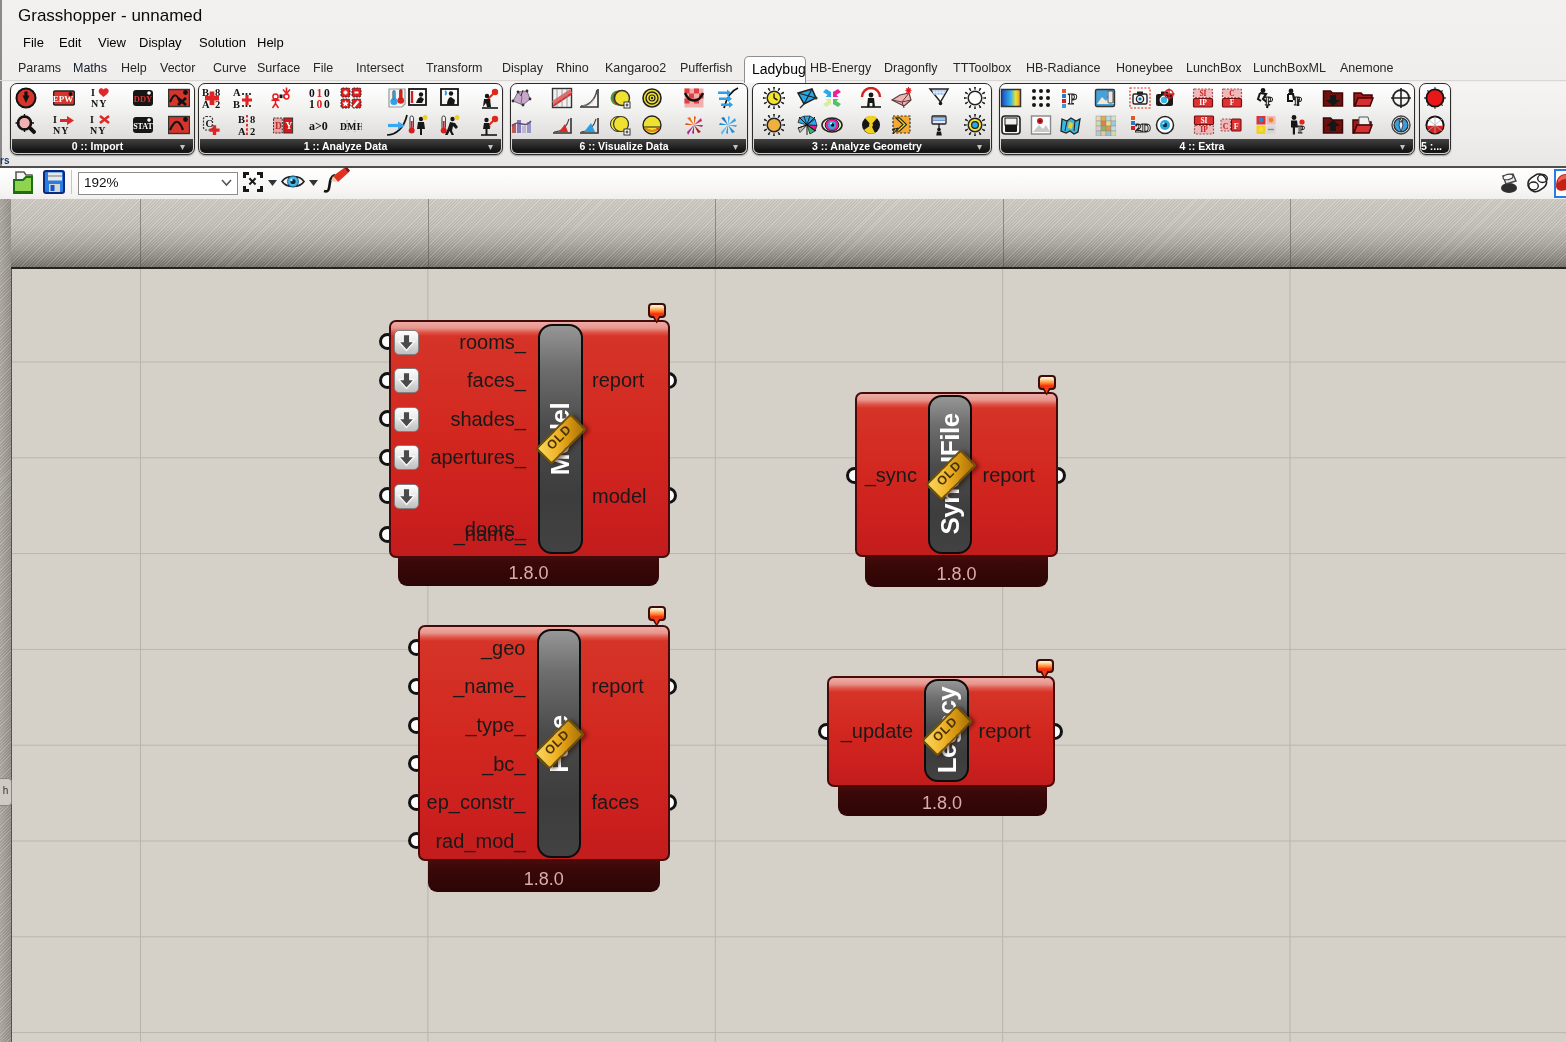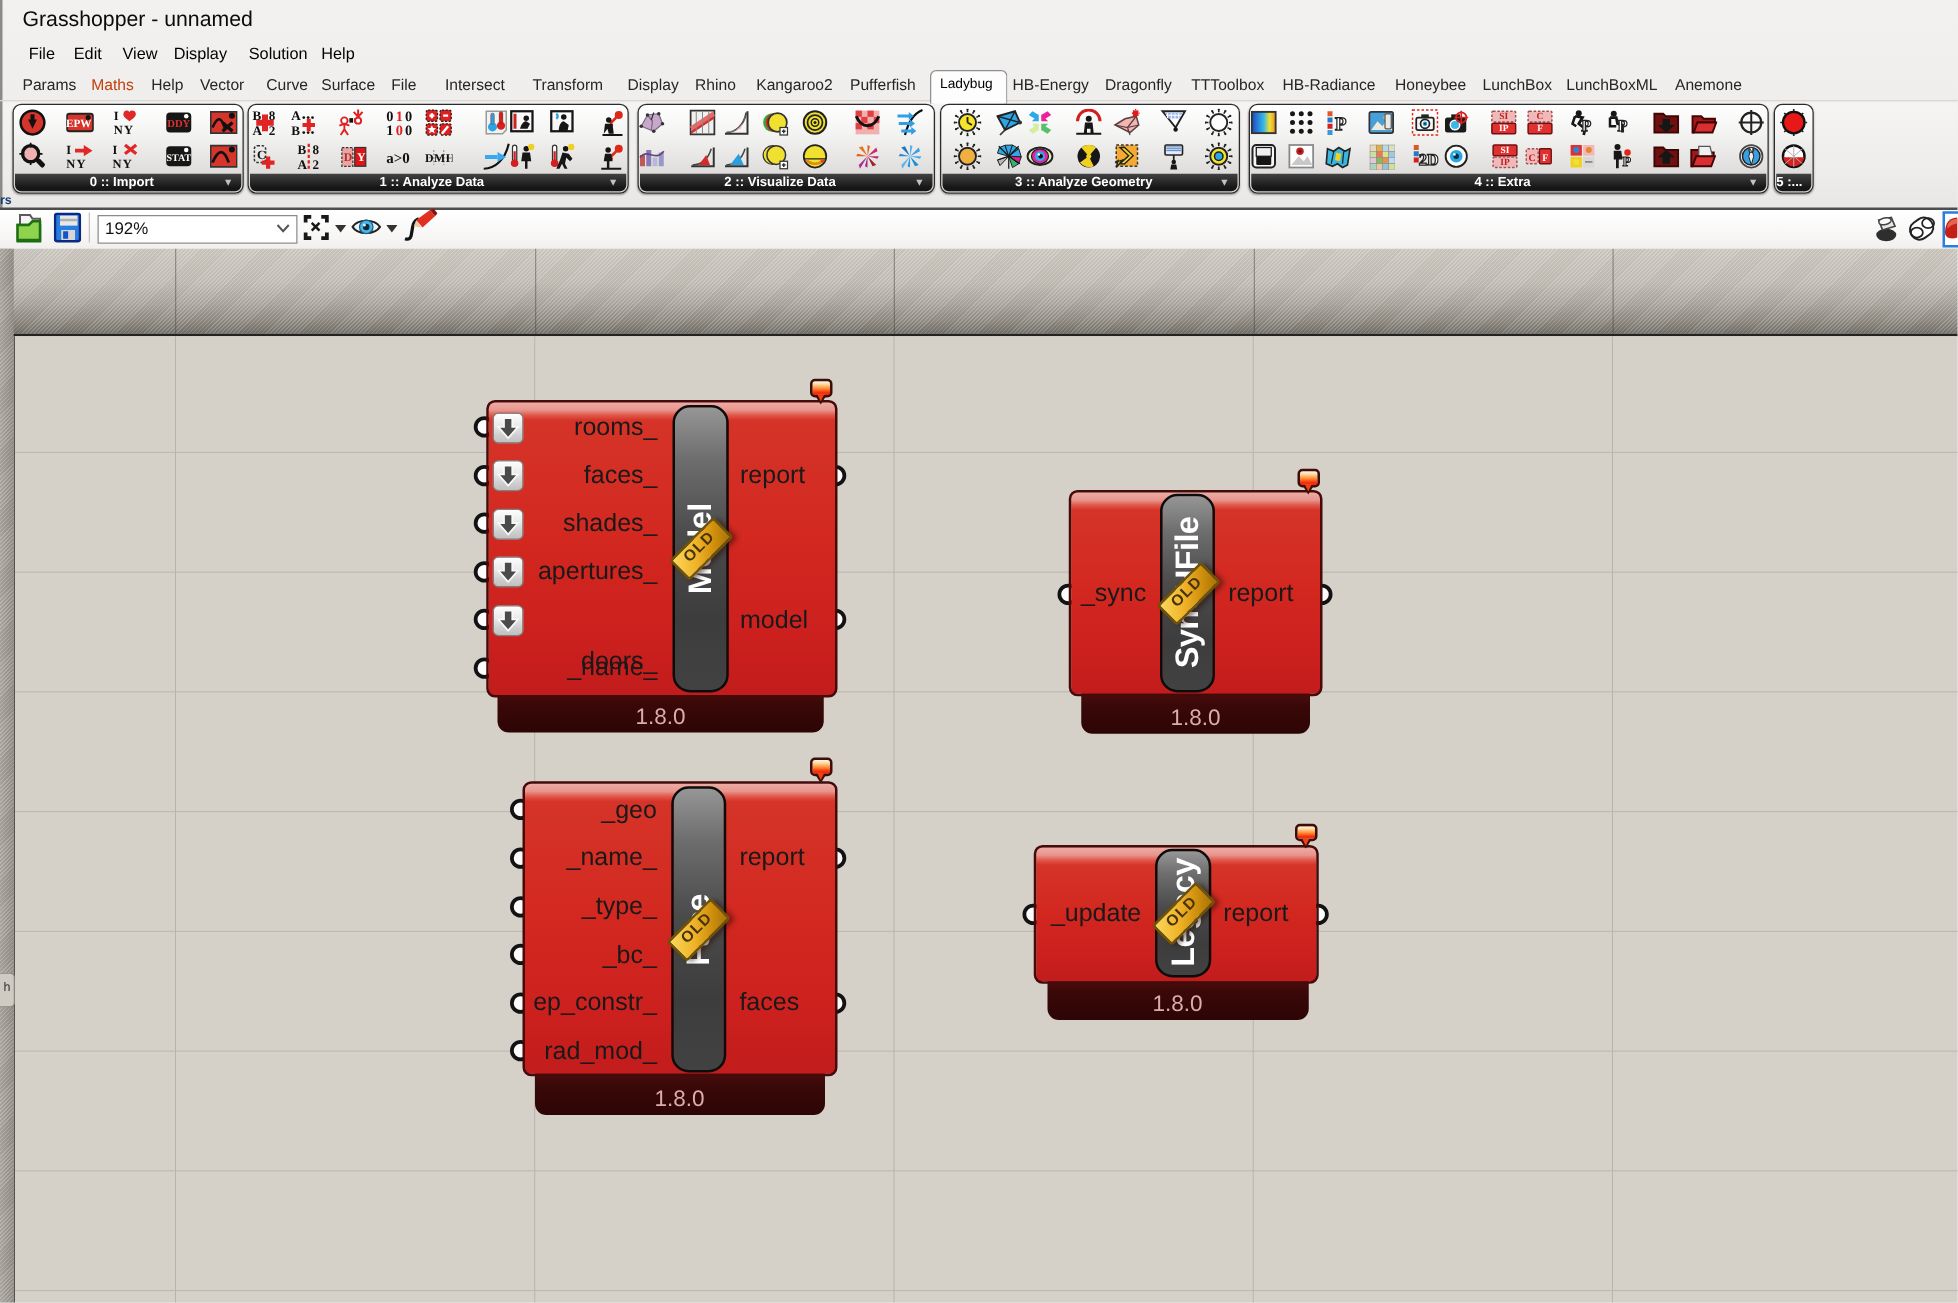--- a/index.html
+++ b/index.html
@@ -40,52 +40,52 @@
 <div class="abs" style="left:0;top:0;width:2px;height:199px;background:#8a8a8a;"></div>
 <div class="abs" style="left:18px;top:5.5px;font-size:17px;color:#0a0a0a;">Grasshopper - unnamed</div>
 <div class="menutxt" style="left:23px;">File</div>
 <div class="menutxt" style="left:59px;">Edit</div>
 <div class="menutxt" style="left:98px;">View</div>
 <div class="menutxt" style="left:139px;">Display</div>
 <div class="menutxt" style="left:199px;">Solution</div>
 <div class="menutxt" style="left:257px;">Help</div>
 <div class="abs" style="left:0;top:80px;width:1566px;height:1px;background:#d8d7d5;"></div>
 <div class="tabtxt" style="left:18px;color:#262626;">Params</div>
-<div class="tabtxt" style="left:73px;color:#c2410c;text-align:right;">Maths</div>
+<div class="tabtxt" style="left:73px;color:#0f172a;text-align:right;">Maths</div>
 <div class="tabtxt" style="left:121px;color:#262626;">Help</div>
 <div class="tabtxt" style="left:160px;color:#262626;">Vector</div>
 <div class="tabtxt" style="left:213px;color:#262626;">Curve</div>
 <div class="tabtxt" style="left:257px;color:#262626;">Surface</div>
 <div class="tabtxt" style="left:313px;color:#262626;">File</div>
 <div class="tabtxt" style="left:356px;color:#262626;">Intersect</div>
 <div class="tabtxt" style="left:426px;color:#262626;">Transform</div>
 <div class="tabtxt" style="left:502px;color:#262626;">Display</div>
 <div class="tabtxt" style="left:556px;color:#262626;">Rhino</div>
 <div class="tabtxt" style="left:605px;color:#262626;">Kangaroo2</div>
 <div class="tabtxt" style="left:680px;color:#262626;">Pufferfish</div>
 <div class="tabtxt" style="left:810px;color:#262626;">HB-Energy</div>
 <div class="tabtxt" style="left:884px;color:#262626;">Dragonfly</div>
 <div class="tabtxt" style="left:953px;color:#262626;">TTToolbox</div>
 <div class="tabtxt" style="left:1026px;color:#262626;">HB-Radiance</div>
 <div class="tabtxt" style="left:1116px;color:#262626;">Honeybee</div>
 <div class="tabtxt" style="left:1186px;color:#262626;">LunchBox</div>
 <div class="tabtxt" style="left:1253px;color:#262626;">LunchBoxML</div>
 <div class="tabtxt" style="left:1340px;color:#262626;">Anemone</div>
 <div class="abs" style="left:744px;top:56px;width:60px;height:26px;background:#fdfdfd;border:1px solid #8f8f8f;border-bottom:none;border-radius:5px 5px 0 0;z-index:2;"></div>
-<div class="abs" style="left:752px;top:60.5px;font-size:11px;color:#000;z-index:3;">Ladybug</div>
+<div class="abs" style="left:752px;top:60.5px;font-size:14px;color:#000;z-index:3;">Ladybug</div>
 <div class="grp" style="left:10px;width:183px;">
     <div class="glbl" style="padding-right:10px;">0 :: Import</div>
   </div>
 <div class="garr" style="left:180px;">▾</div>
 <div class="grp" style="left:198px;width:303px;">
     <div class="glbl" style="padding-right:10px;">1 :: Analyze Data</div>
   </div>
 <div class="garr" style="left:488px;">▾</div>
 <div class="grp" style="left:510px;width:236px;">
-    <div class="glbl" style="padding-right:10px;">2 :: Visualize Data</div>
+    <div class="glbl" style="padding-right:10px;">6 :: Visualize Data</div>
   </div>
 <div class="garr" style="left:733px;">▾</div>
 <div class="grp" style="left:752px;width:238px;">
     <div class="glbl" style="padding-right:10px;">3 :: Analyze Geometry</div>
   </div>
 <div class="garr" style="left:977px;">▾</div>
 <div class="grp" style="left:999px;width:414px;">
     <div class="glbl" style="padding-right:10px;">4 :: Extra</div>
   </div>
 <div class="garr" style="left:1400px;">▾</div>

